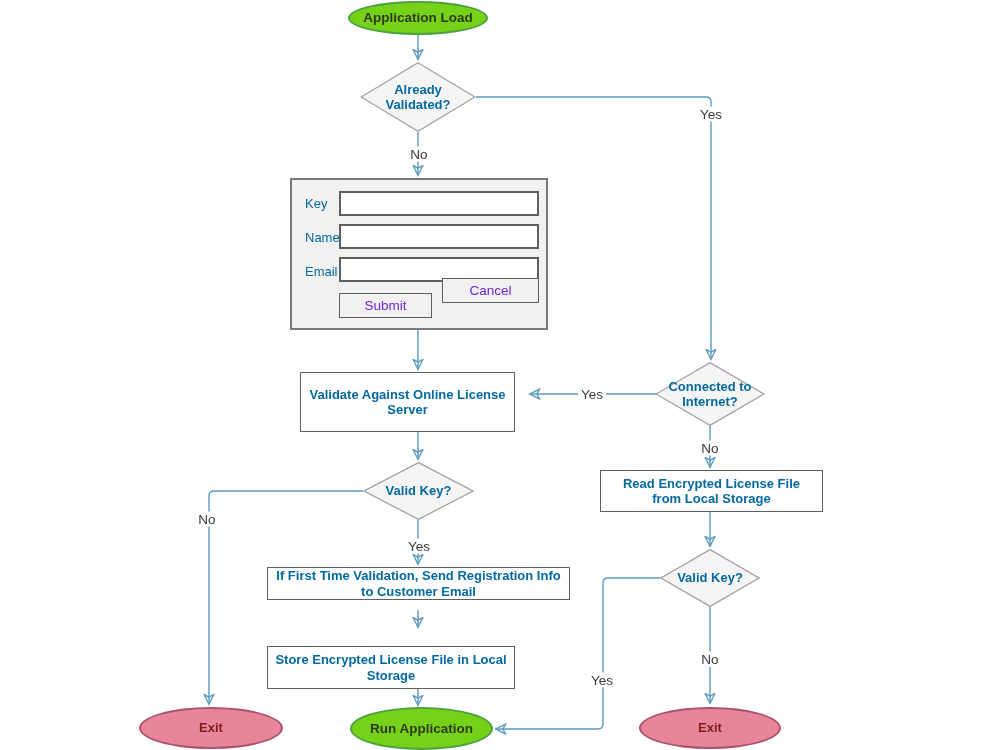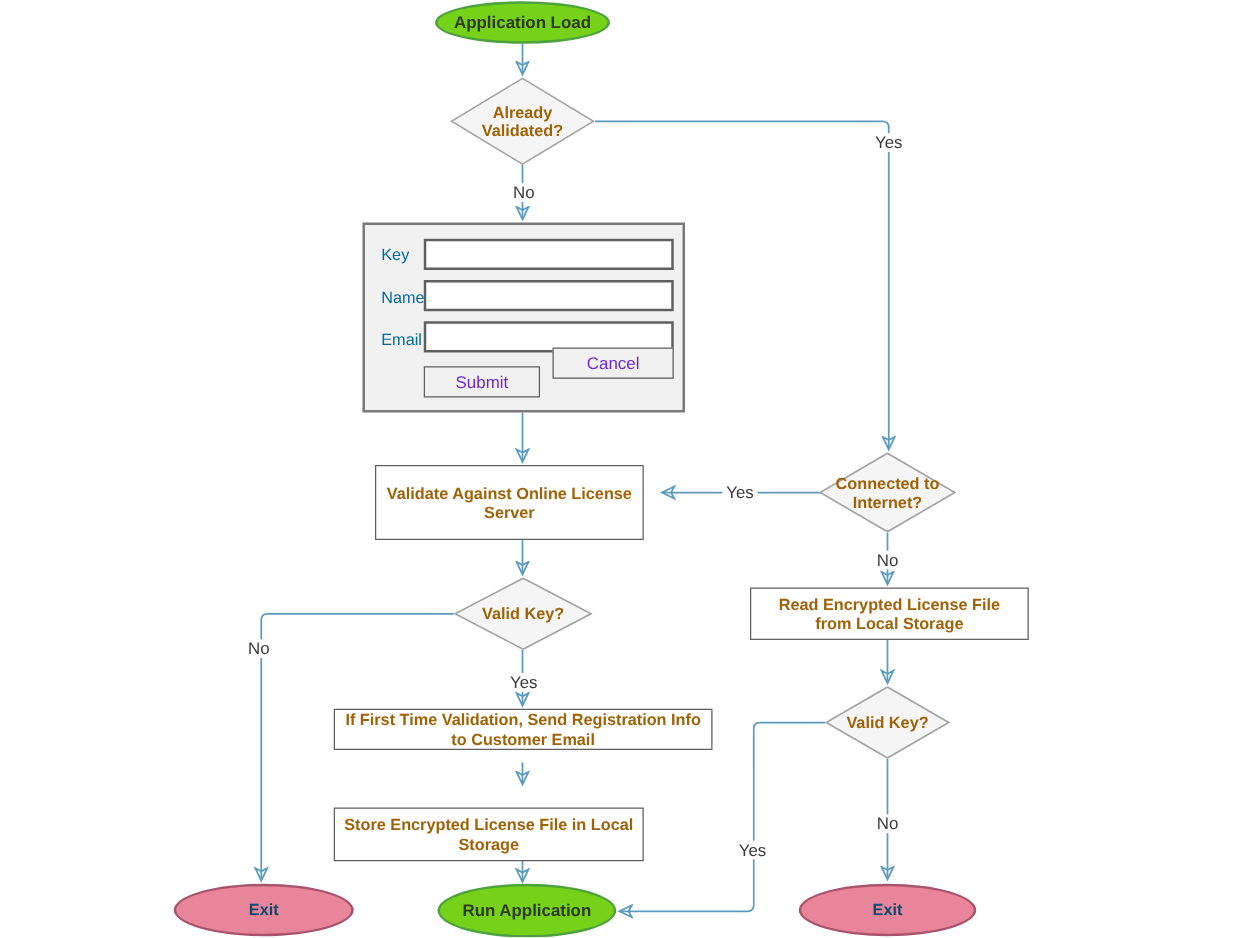--- a/index.html
+++ b/index.html
@@ -3,26 +3,26 @@
 <meta charset="utf-8">
 <style>
   html,body{margin:0;padding:0;background:#ffffff;}
   #canvas{
     position:relative;width:1000px;height:750px;background:#ffffff;
     font-family:"Liberation Sans", sans-serif;color:#383838;overflow:hidden;
   }
   .wires{position:absolute;left:0;top:0;z-index:1;}
   .wires path{fill:none;stroke:#5b9bbf;stroke-width:1.4;}
   .node{position:absolute;z-index:2;display:flex;align-items:center;justify-content:center;text-align:center;box-sizing:border-box;font-weight:bold;}
-  .node-label{font-size:13px;line-height:1.18;color:#a16207;z-index:3;}
+  .node-label{font-size:13px;line-height:1.18;color:#0369a1;z-index:3;}
   
   .ellipse{border-radius:50%;}
   .ellipse.green{background:#76d219;border:2px solid #4ca23c;}
   .ellipse.pink{background:#e8859a;border:2px solid #a8546c;}
-  .ellipse.pink .node-label{color:#0c4a6e;}
+  .ellipse.pink .node-label{color:#7f1d1d;}
   .ellipse.green .node-label{color:#2f3a1c;font-size:13.5px;}
   
   .diamond svg{position:absolute;left:0;top:0;width:100%;height:100%;}
   .diamond polygon{fill:#f5f5f5;stroke:#a3a3a3;stroke-width:1.3;vector-effect:non-scaling-stroke;}
   .diamond .node-label{position:relative;width:82%;}
   
   .rect{background:#ffffff;border:1.5px solid #5f5f5f;padding:2px 6px;}
   
   .form-box{position:absolute;z-index:2;background:#f1f1f1;border:2px solid #7a7a7a;box-sizing:border-box;}
   .form-row{position:absolute;display:flex;align-items:center;}

